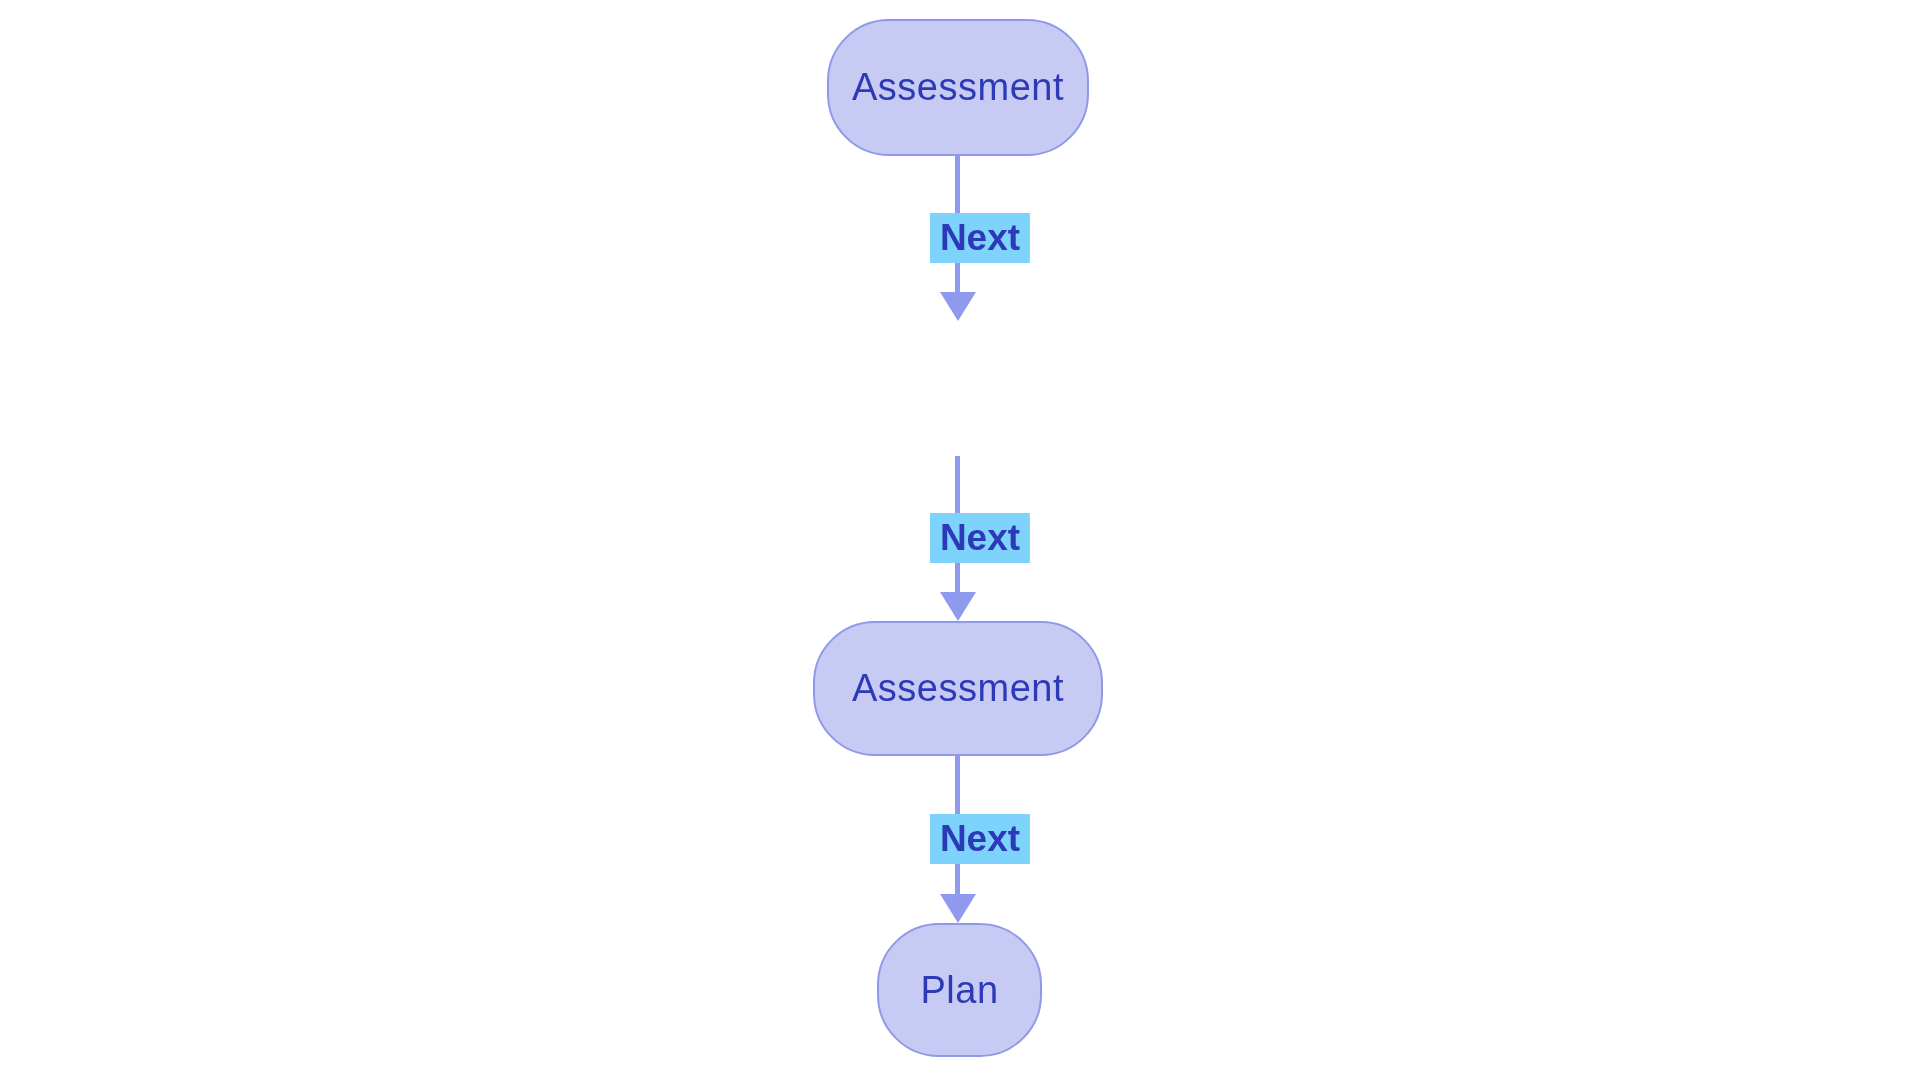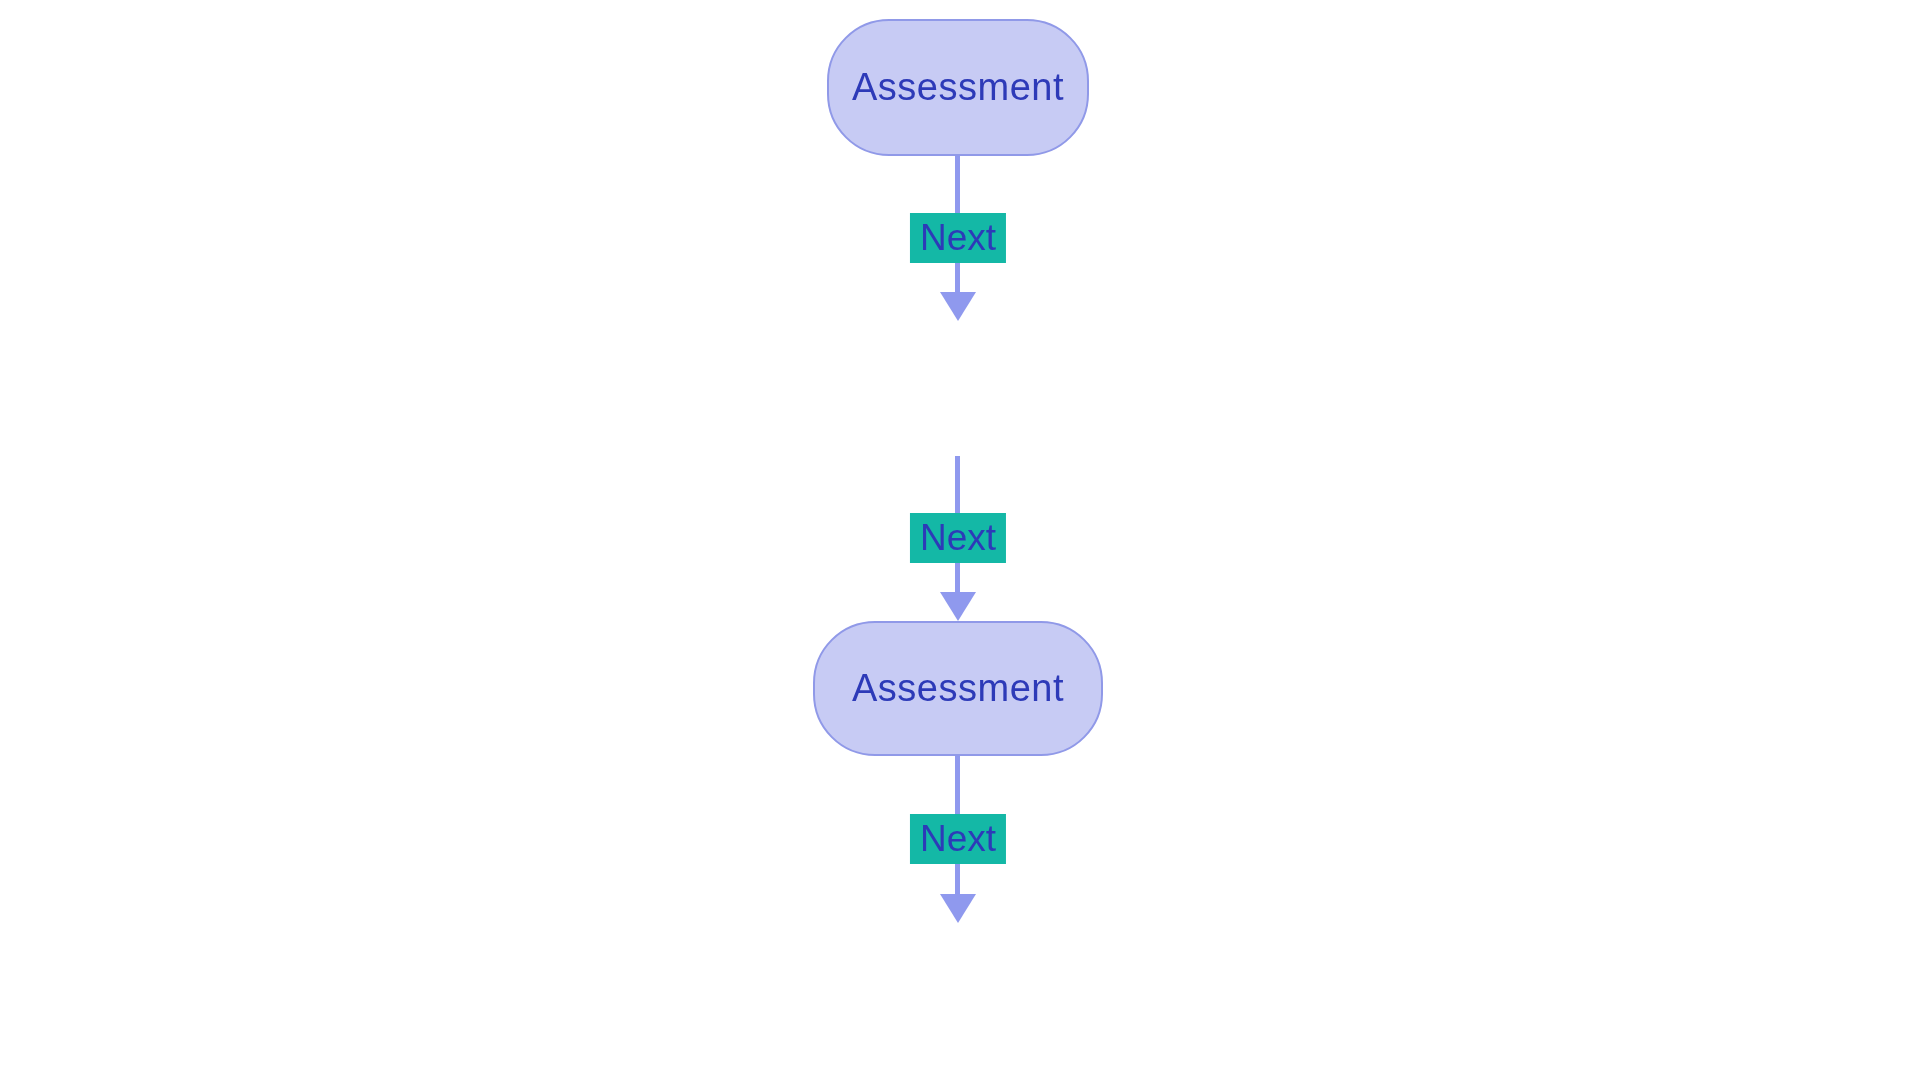--- a/index.html
+++ b/index.html
@@ -56,28 +56,29 @@
     border-right: 18px solid transparent;
     border-top: 29px solid var(--edge-line, #8f99ee);
     z-index: 1;
   }
   #arrowhead-1 { top: 292px; }
   #arrowhead-2 { top: 592px; }
   #arrowhead-3 { top: 894px; }
 
   .edge-label {
     position: absolute;
-    left: 958px;
+    left: 980px;
     transform: translate(-50%, -50%);
-    background: #14b8a6;
+    background: #7dd3fc;
     color: var(--label-text, #2d3ab8);
     font-size: 37px;
     padding: 4px 10px;
     white-space: nowrap;
     z-index: 3;
+    font-weight: bold;
   }
   #edge-label-1 { top: 238px; }
   #edge-label-2 { top: 538px; }
   #edge-label-3 { top: 839px; }
 </style>
 </head>
 <body>
 
 <div id="canvas">
 
@@ -95,14 +96,17 @@
   <div class="edge-label" id="edge-label-2">Next</div>
 
   <div class="node" id="node-assessment">
     <span>Assessment</span>
   </div>
 
   <div class="edge-line" id="edge-line-3"></div>
   <div class="arrowhead" id="arrowhead-3"></div>
   <div class="edge-label" id="edge-label-3">Next</div>
 
+  <div class="node" id="node-plan">
+    <span>Plan</span>
+  </div>
 
 </div>
 
 </body></html>

